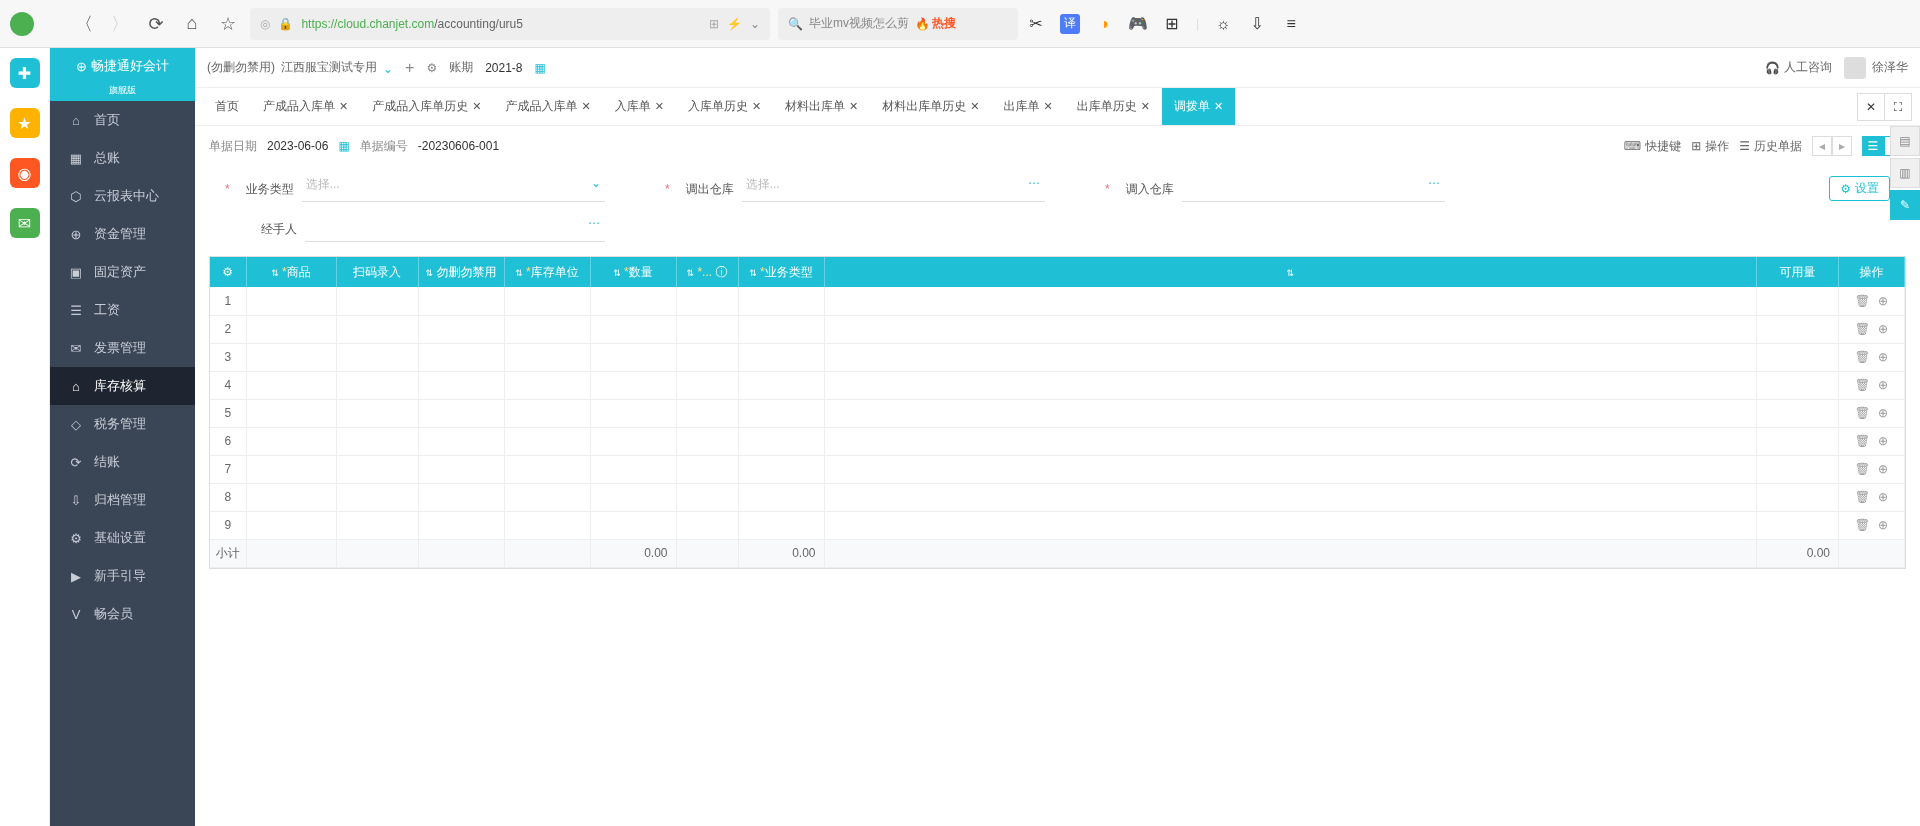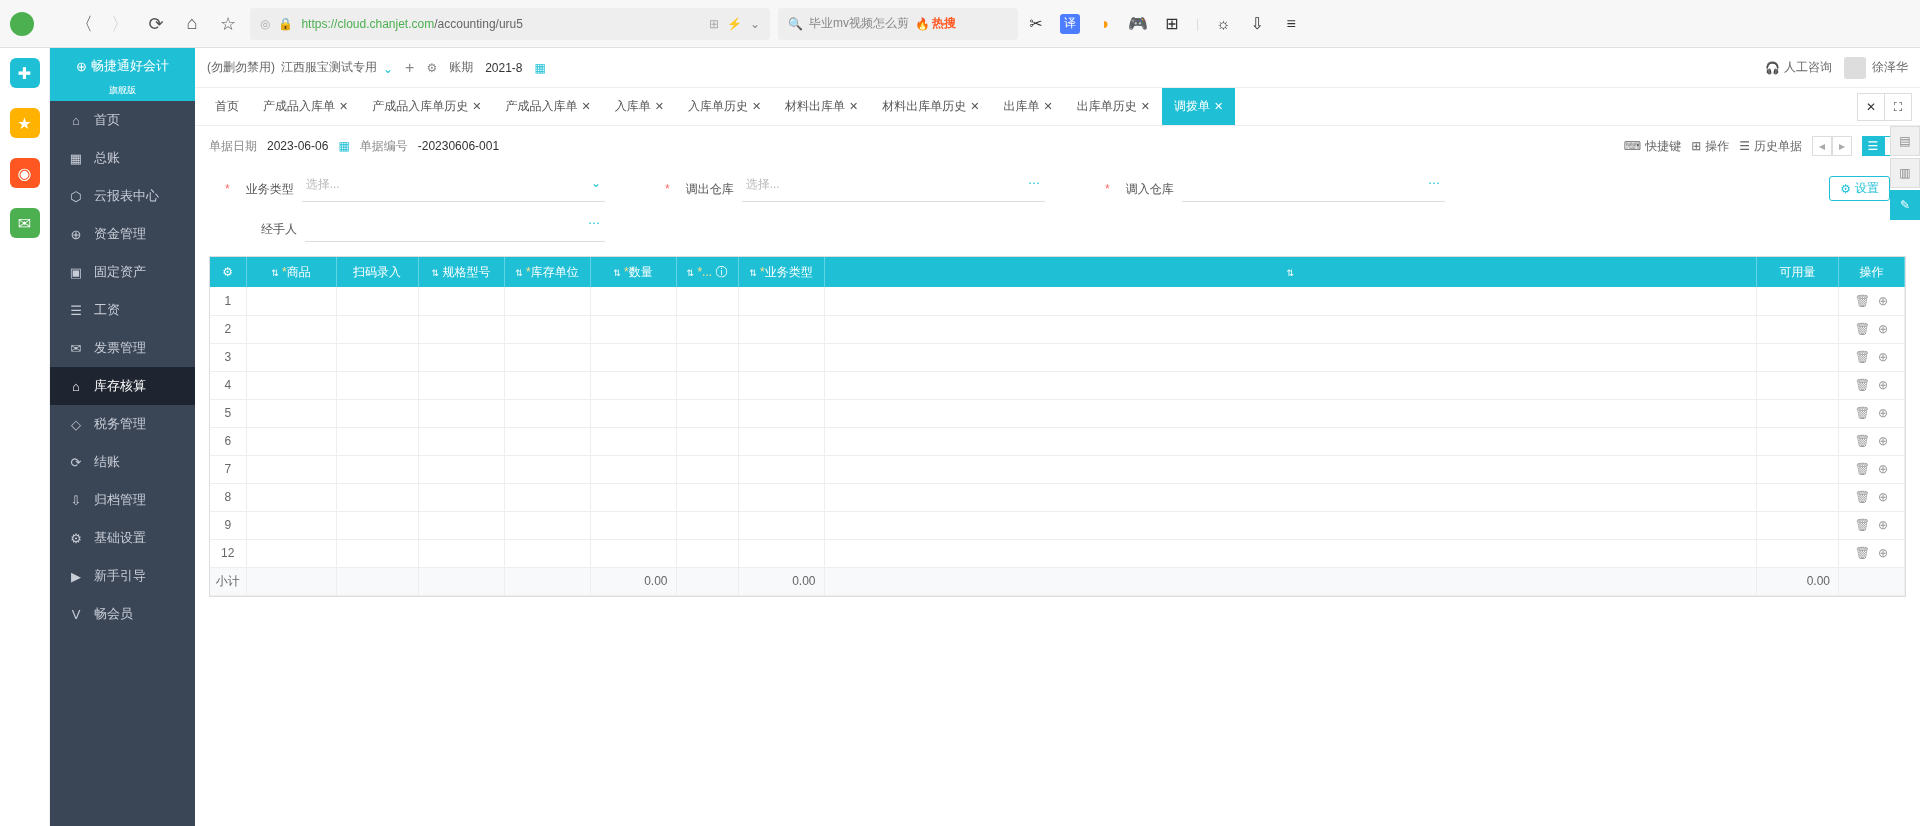--- a/index.html
+++ b/index.html
@@ -351,21 +351,21 @@
       </div>
     </div>
 
     <div class="table-wrap">
       <table>
         <thead>
           <tr>
             <th class="col-idx">⚙</th>
             <th class="col-prod"><span class="sort">⇅</span> <span class="req">*</span><span>商品</span></th>
             <th class="col-scan"><span>扫码录入</span></th>
-            <th class="col-spec"><span class="sort">⇅</span> <span>规格型号</span></th>
+            <th class="col-spec"><span class="sort">⇅</span> <span>勿删勿禁用</span></th>
             <th class="col-unit"><span class="sort">⇅</span> <span class="req">*</span><span>库存单位</span></th>
             <th class="col-qty"><span class="sort">⇅</span> <span class="req">*</span><span>数量</span></th>
             <th class="col-price"><span class="sort">⇅</span> <span class="req">*...</span> <span>ⓘ</span></th>
             <th class="col-amount"><span class="sort">⇅</span> <span class="req">*</span><span>业务类型</span></th>
             <th class="col-blank"><span class="sort">⇅</span></th>
             <th class="col-avail"><span>可用量</span></th>
             <th class="col-ops-h"><span>操作</span></th>
           </tr>
         </thead>
         <tbody id="table-body">
@@ -524,38 +524,20 @@
               <td></td>
               <td></td>
               <td></td>
               <td>
                 <div class="ops-cell">
                   <span>🗑</span>
                   <span>⊕</span>
                 </div>
               </td>
             </tr>
-            <tr>
-              <td>12</td>
-              <td></td>
-              <td></td>
-              <td></td>
-              <td></td>
-              <td></td>
-              <td></td>
-              <td></td>
-              <td></td>
-              <td></td>
-              <td>
-                <div class="ops-cell">
-                  <span>🗑</span>
-                  <span>⊕</span>
-                </div>
-              </td>
-            </tr>
             <tr class="subtotal-row">
               <td>小计</td>
               <td></td>
               <td></td>
               <td></td>
               <td></td>
               <td class="amt">0.00</td>
               <td></td>
               <td class="amt">0.00</td>
               <td></td>

